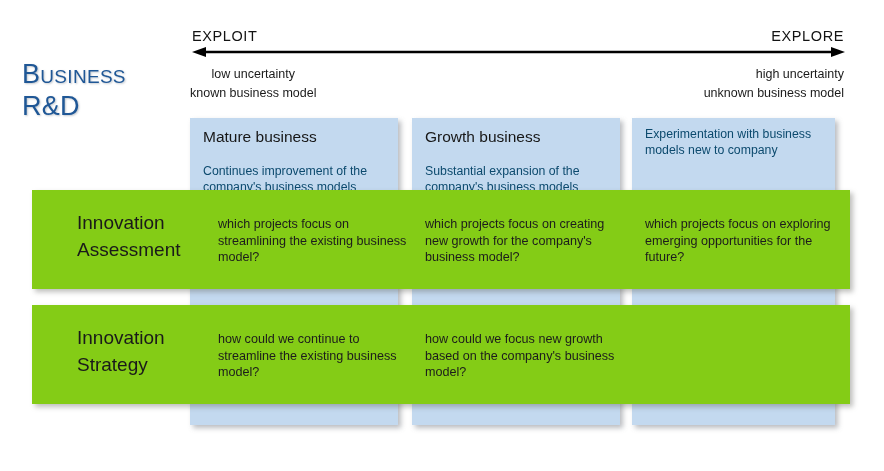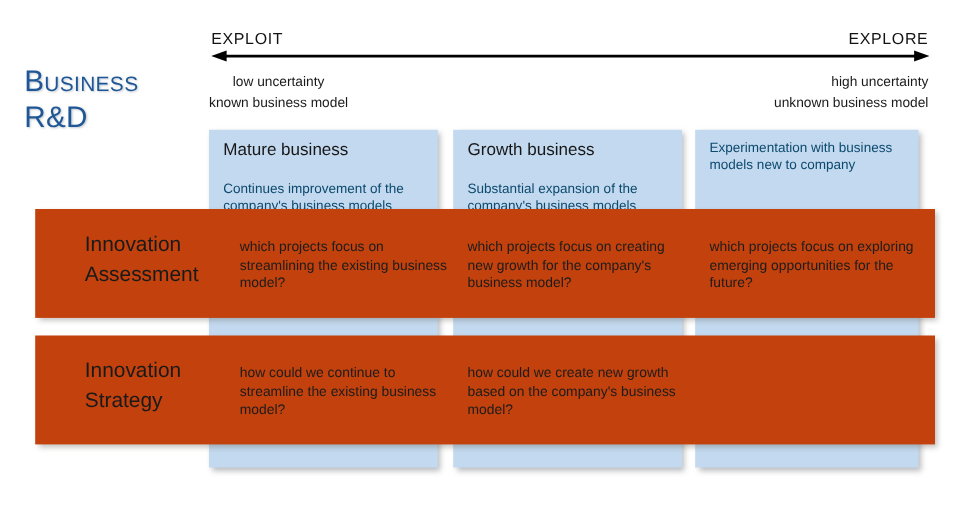--- a/index.html
+++ b/index.html
@@ -89,21 +89,21 @@
     line-height: 15.5px;
     color: #0c4a6e;
   }
 
   
   .band {
     position: absolute;
     left: 32px;
     width: 818px;
     height: 99px;
-    background: #c2410c;
+    background: #84cc16;
     box-shadow: 3px 3px 5px rgba(95,95,90,0.40);
   }
   .band-1 { top: 190px; }
   .band-2 { top: 305px; }
 
   .band-label {
     position: absolute;
     left: 45px;
     top: 19px;
     width: 150px;
@@ -175,16 +175,16 @@
 Assessment</div>
     <div class="cell cell-1">which projects focus on streamlining the existing business model?</div>
     <div class="cell cell-2">which projects focus on creating new growth for the company's business model?</div>
     <div class="cell cell-3">which projects focus on exploring emerging opportunities for the future?</div>
   </div>
 
   <div class="band band-2">
     <div class="band-label">Innovation
 Strategy</div>
     <div class="cell cell-1">how could we continue to streamline the existing business model?</div>
-    <div class="cell cell-2">how could we create new growth based on the company's business model?</div>
+    <div class="cell cell-2">how could we focus new growth based on the company's business model?</div>
   </div>
 
 </div>
 
 </body></html>

